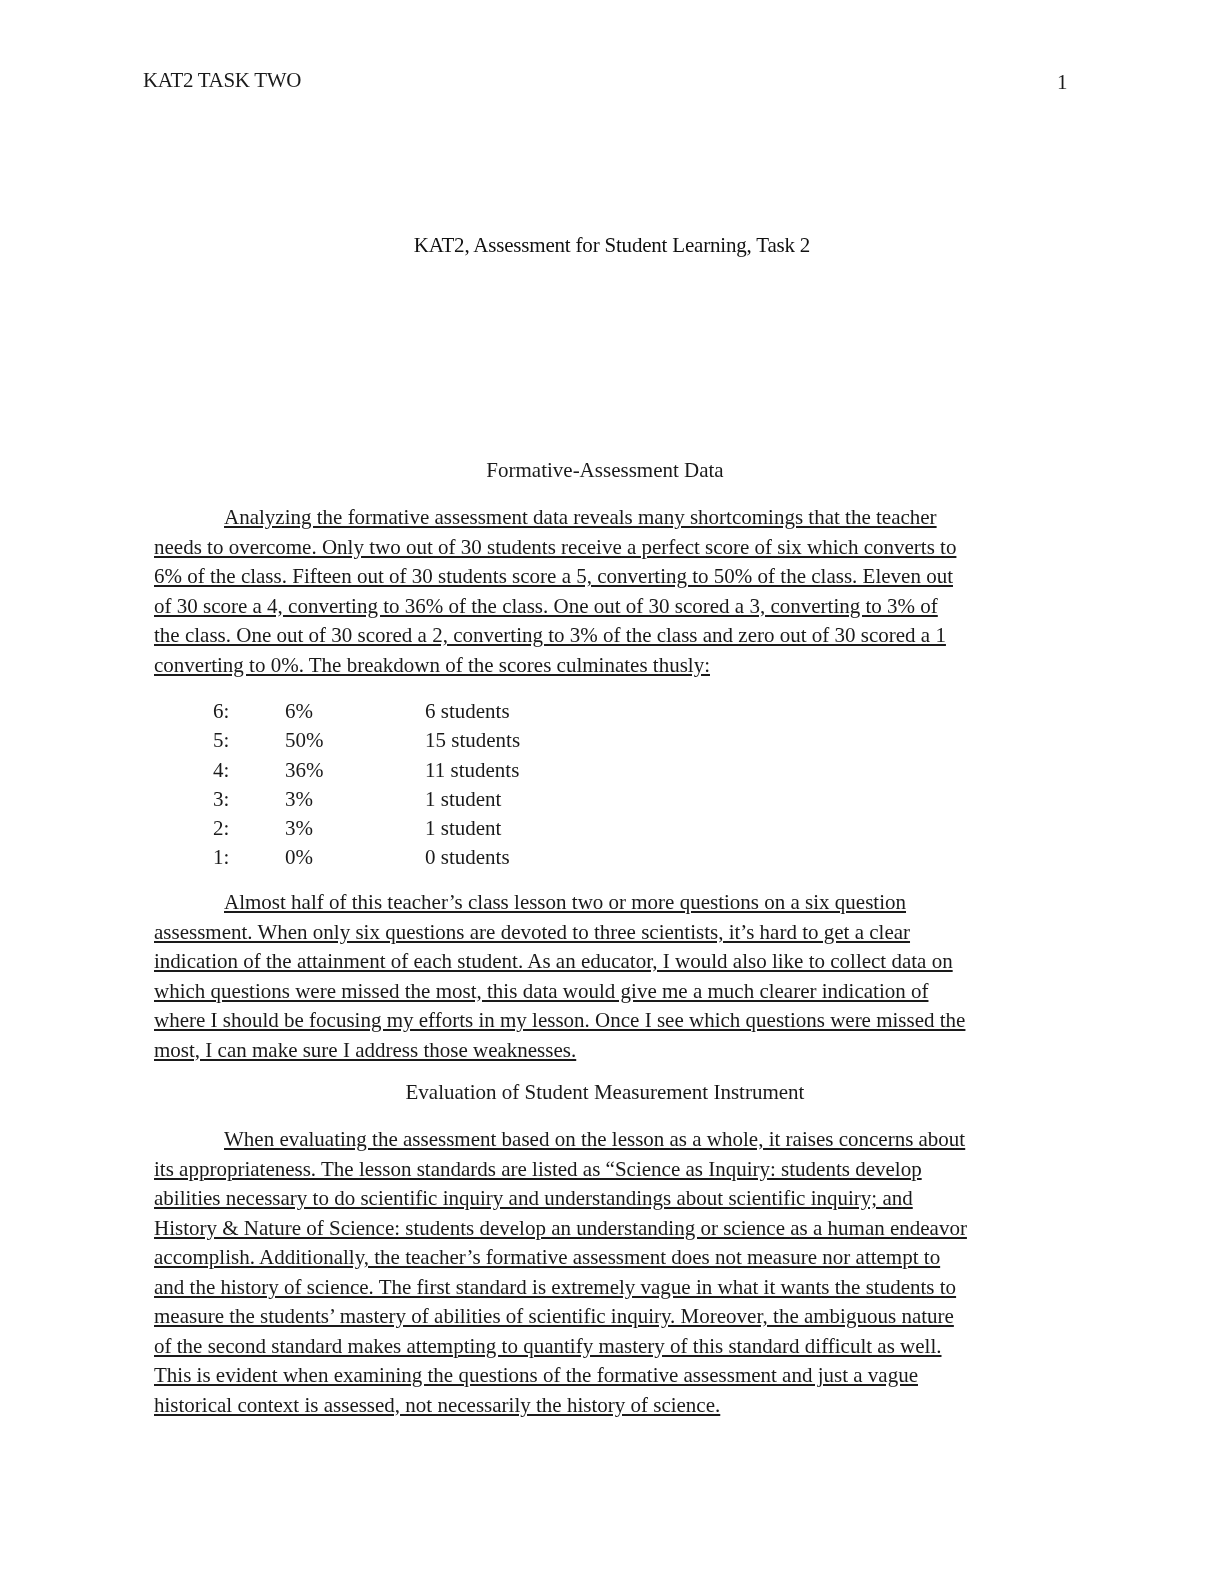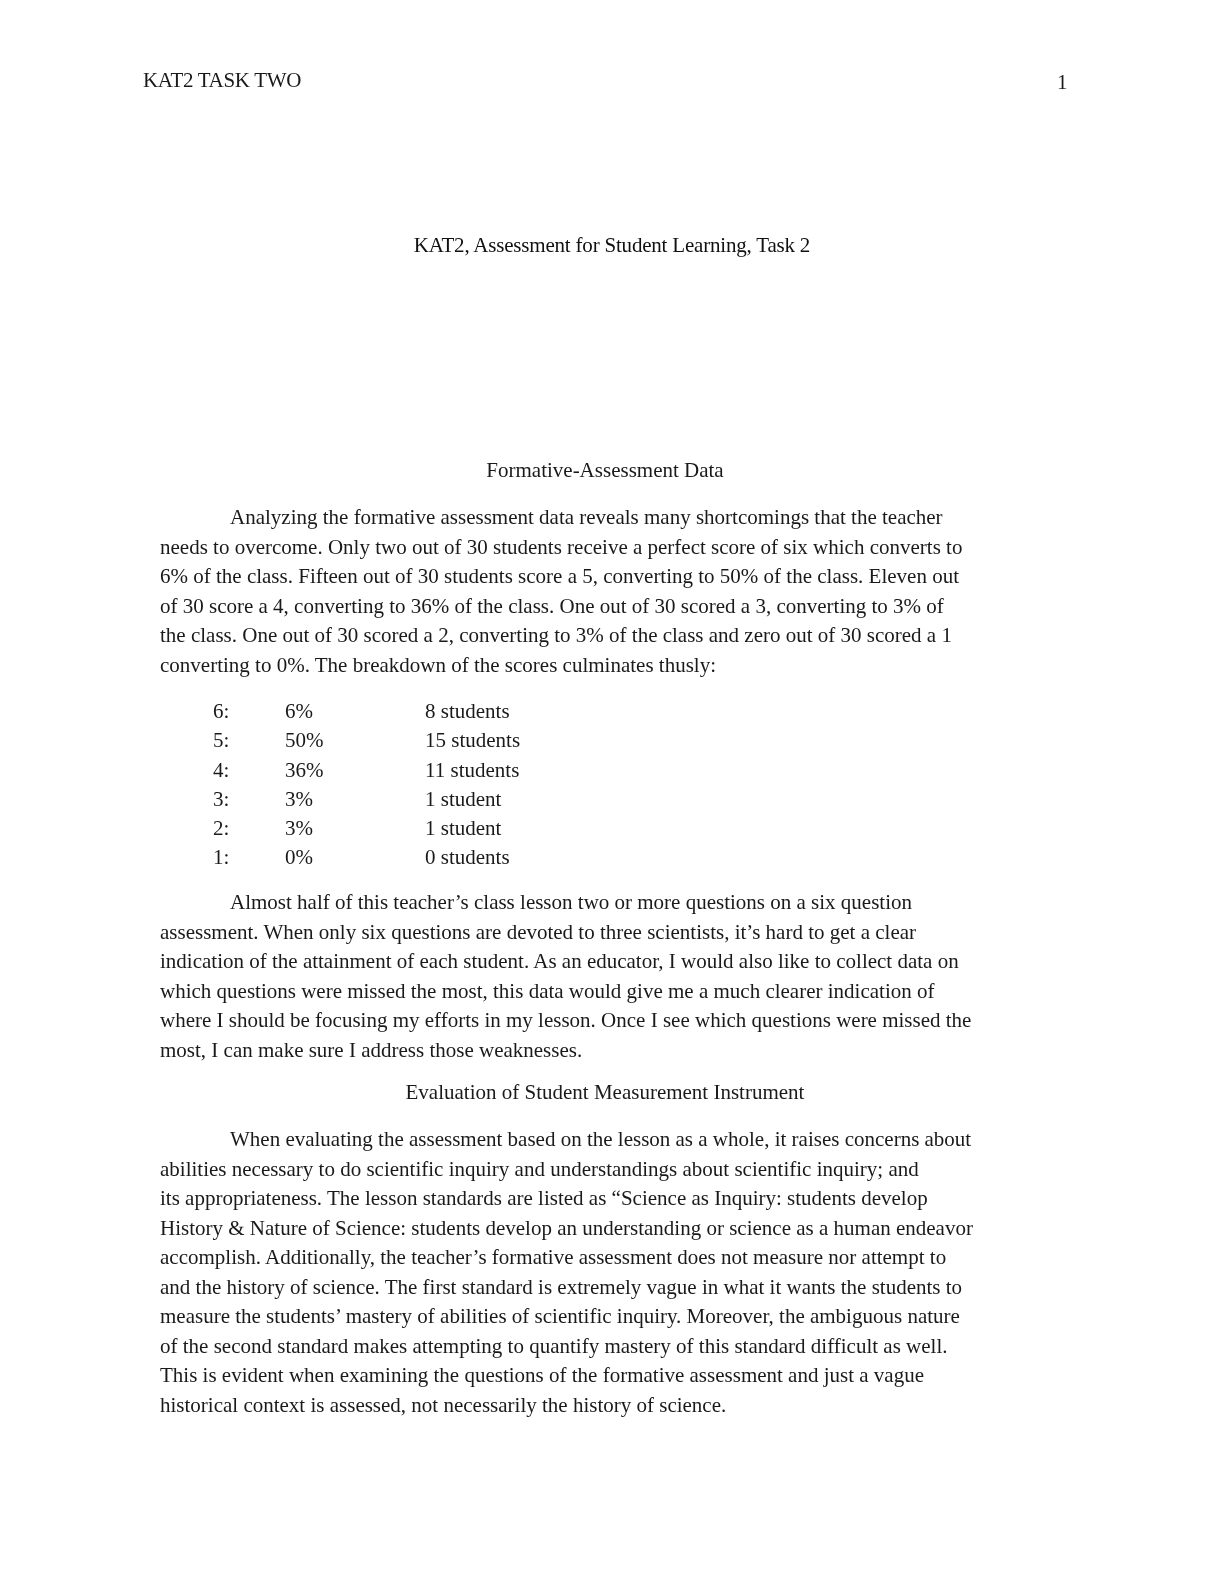--- a/index.html
+++ b/index.html
@@ -4,22 +4,22 @@
 <style>
   html, body { margin: 0; padding: 0; background: #ffffff; }
   body { width: 1224px; height: 1584px; position: relative; overflow: hidden;
          font-family: "Liberation Serif", "DejaVu Serif", serif; color: #1a1a1a; }
   .header-left { position: absolute; left: 143px; top: 68px; font-size: 21px; letter-spacing: -0.3px; }
   .header-right { position: absolute; left: 1057px; top: 70px; font-size: 21px; }
   .title { position: absolute; left: 0; width: 1224px; top: 233px; text-align: center;
            font-size: 21px; color: #111; letter-spacing: -0.2px; }
   .section-heading { position: absolute; left: 0; width: 1210px; text-align: center;
            font-weight: normal; font-size: 21px; }
-  .para { position: absolute; left: 160px; width: 925px; font-size: 21px; line-height: 29.5px;
-          text-indent: 70px; text-align: left; }
+  .para { position: absolute; left: 154px; width: 925px; font-size: 21px; line-height: 29.5px;
+          text-indent: 70px; text-align: left; text-decoration: underline; }
   .line { display: block; white-space: nowrap; }
   .line.first { padding-left: 70px; }
   .para.lines { text-indent: 0; }
   .score-table { position: absolute; left: 213px; top: 697px; font-size: 21px; }
   .score-row { height: 29.3px; line-height: 29.3px; position: relative; width: 400px; }
   .score-row span { position: absolute; top: 0; }
   .c1 { left: 0; } .c2 { left: 72px; } .c3 { left: 212px; }
 </style>
 </head>
 <body>
@@ -37,21 +37,21 @@
   <span class="line">6% of the class. Fifteen out of 30 students score a 5, converting to 50% of the class. Eleven out</span>
   <span class="line">of 30 score a 4, converting to 36% of the class. One out of 30 scored a 3, converting to 3% of</span>
   <span class="line">the class. One out of 30 scored a 2, converting to 3% of the class and zero out of 30 scored a 1</span>
   <span class="line">converting to 0%. The breakdown of the scores culminates thusly:</span>
 </div>
 
 <div class="score-table">
   <div class="score-row">
     <span class="c1">6:</span>
     <span class="c2">6%</span>
-    <span class="c3">8 students</span>
+    <span class="c3">6 students</span>
   </div>
   <div class="score-row">
     <span class="c1">5:</span>
     <span class="c2">50%</span>
     <span class="c3">15 students</span>
   </div>
   <div class="score-row">
     <span class="c1">4:</span>
     <span class="c2">36%</span>
     <span class="c3">11 students</span>
@@ -79,22 +79,22 @@
   <span class="line">indication of the attainment of each student. As an educator, I would also like to collect data on</span>
   <span class="line">which questions were missed the most, this data would give me a much clearer indication of</span>
   <span class="line">where I should be focusing my efforts in my lesson. Once I see which questions were missed the</span>
   <span class="line">most, I can make sure I address those weaknesses.</span>
 </div>
 
 <div class="section-heading" style="top:1080px;">Evaluation of Student Measurement Instrument</div>
 
 <div class="para lines" style="top:1125px;">
   <span class="line first">When evaluating the assessment based on the lesson as a whole, it raises concerns about</span>
+  <span class="line">its appropriateness. The lesson standards are listed as “Science as Inquiry: students develop</span>
   <span class="line">abilities necessary to do scientific inquiry and understandings about scientific inquiry; and</span>
-  <span class="line">its appropriateness. The lesson standards are listed as “Science as Inquiry: students develop</span>
   <span class="line">History &amp; Nature of Science: students develop an understanding or science as a human endeavor</span>
   <span class="line">accomplish. Additionally, the teacher’s formative assessment does not measure nor attempt to</span>
   <span class="line">and the history of science. The first standard is extremely vague in what it wants the students to</span>
   <span class="line">measure the students’ mastery of abilities of scientific inquiry. Moreover, the ambiguous nature</span>
   <span class="line">of the second standard makes attempting to quantify mastery of this standard difficult as well.</span>
   <span class="line">This is evident when examining the questions of the formative assessment and just a vague</span>
   <span class="line">historical context is assessed, not necessarily the history of science.</span>
 </div>
 
 </body></html>

